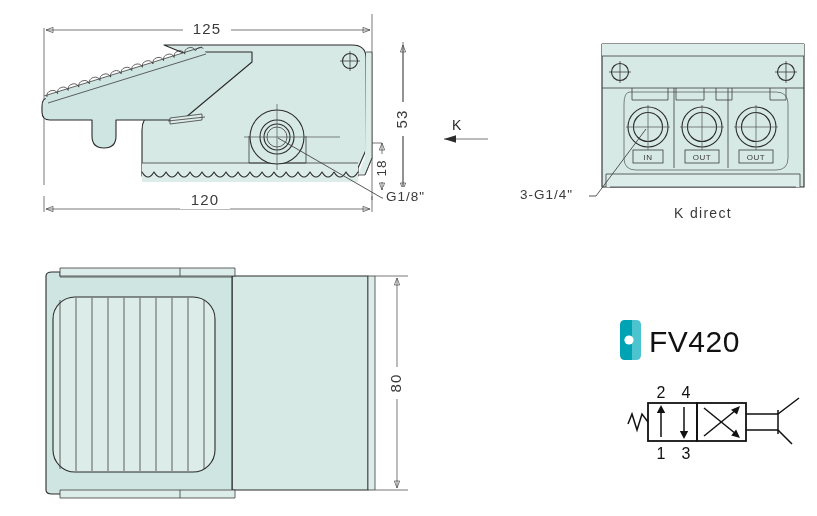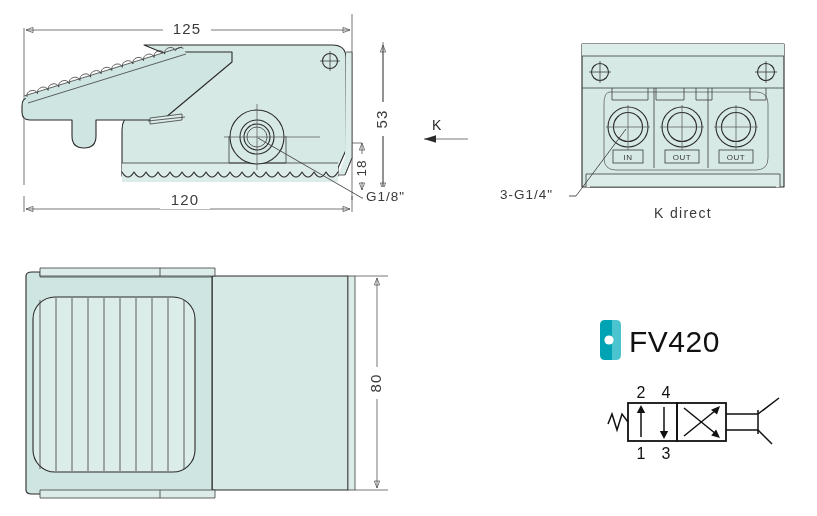--- a/index.html
+++ b/index.html
@@ -2,21 +2,21 @@
 <html><head>
 <meta charset="utf-8">
 <title>FV420 Foot Valve Technical Drawing</title>
 <style>
   html,body{margin:0;padding:0;background:#ffffff;}
   body{
     width:817px;height:516px;position:relative;overflow:hidden;
     font-family:"Liberation Sans","DejaVu Sans",sans-serif;
     color:#1a1a1a;
   }
-  .sheet{position:absolute;inset:0;}
+  .sheet{position:absolute;inset:0;padding-left:20px;}
   svg{display:block;}
   .dimtext{
     font-family:"Liberation Sans","DejaVu Sans",sans-serif;
     font-size:15px;letter-spacing:1.2px;fill:#3a3a3a;
   }
   .dimtext-sm{
     font-family:"Liberation Sans","DejaVu Sans",sans-serif;
     font-size:13.5px;letter-spacing:1px;fill:#3a3a3a;
   }
   .label-k{

